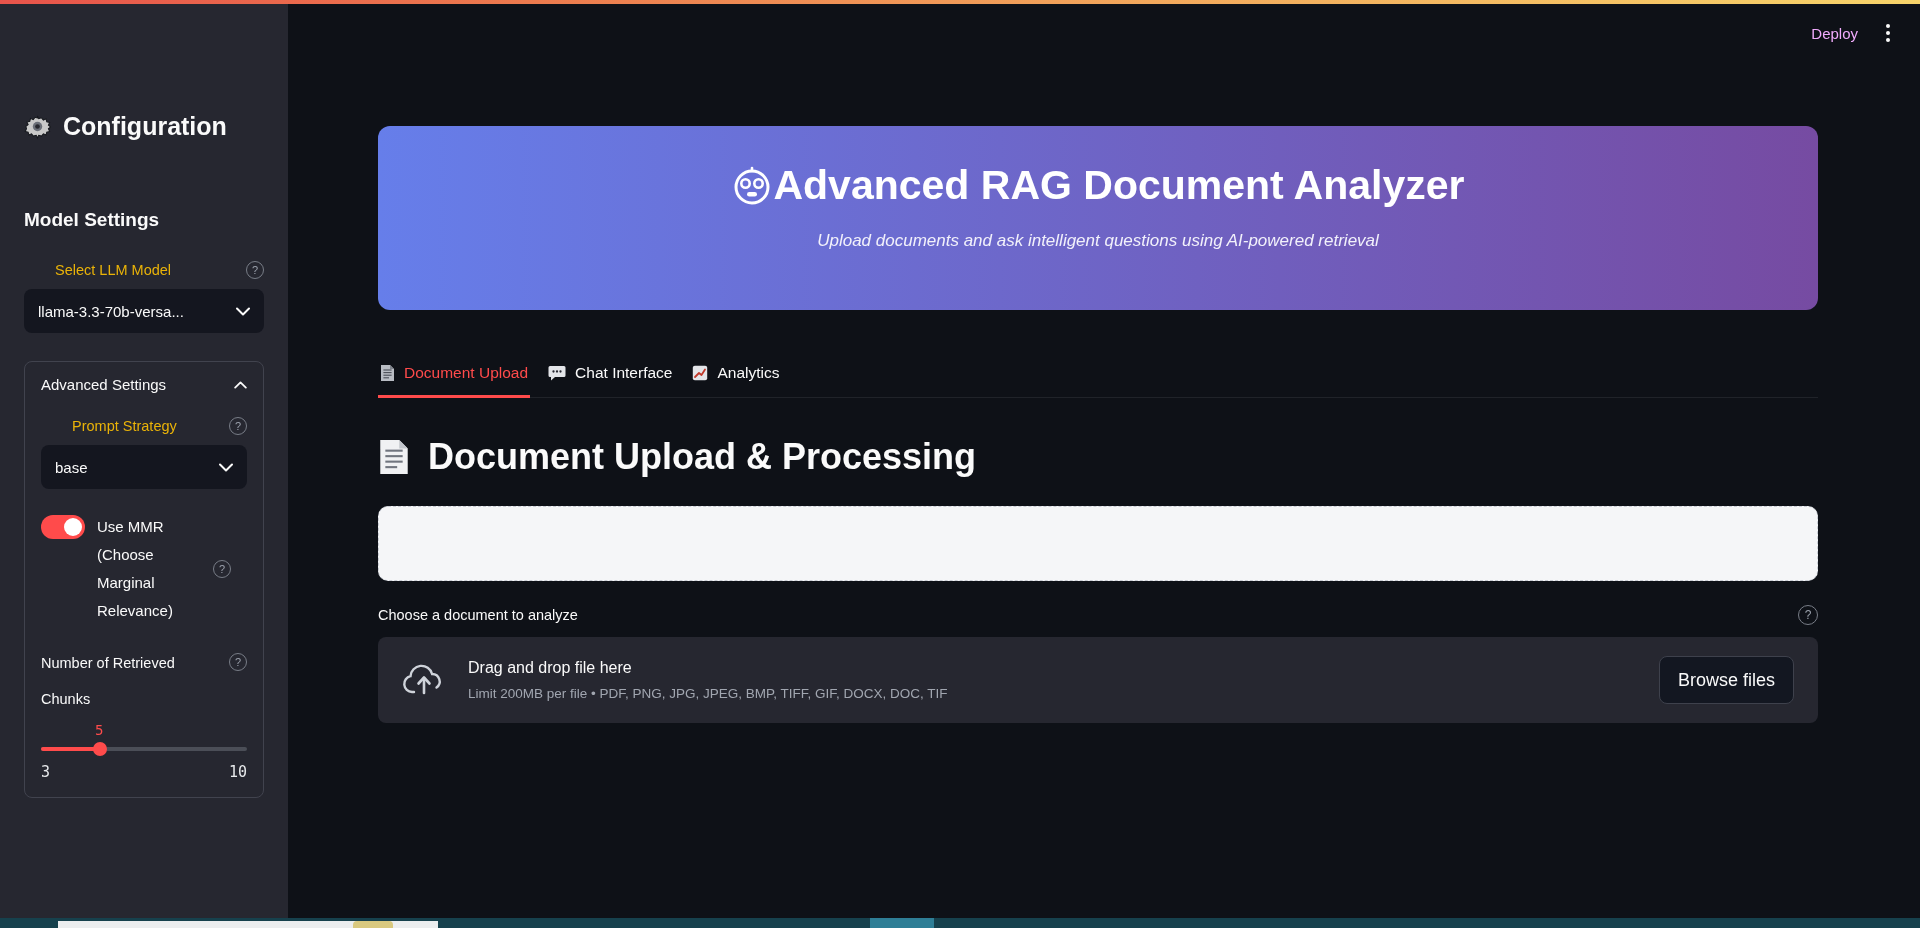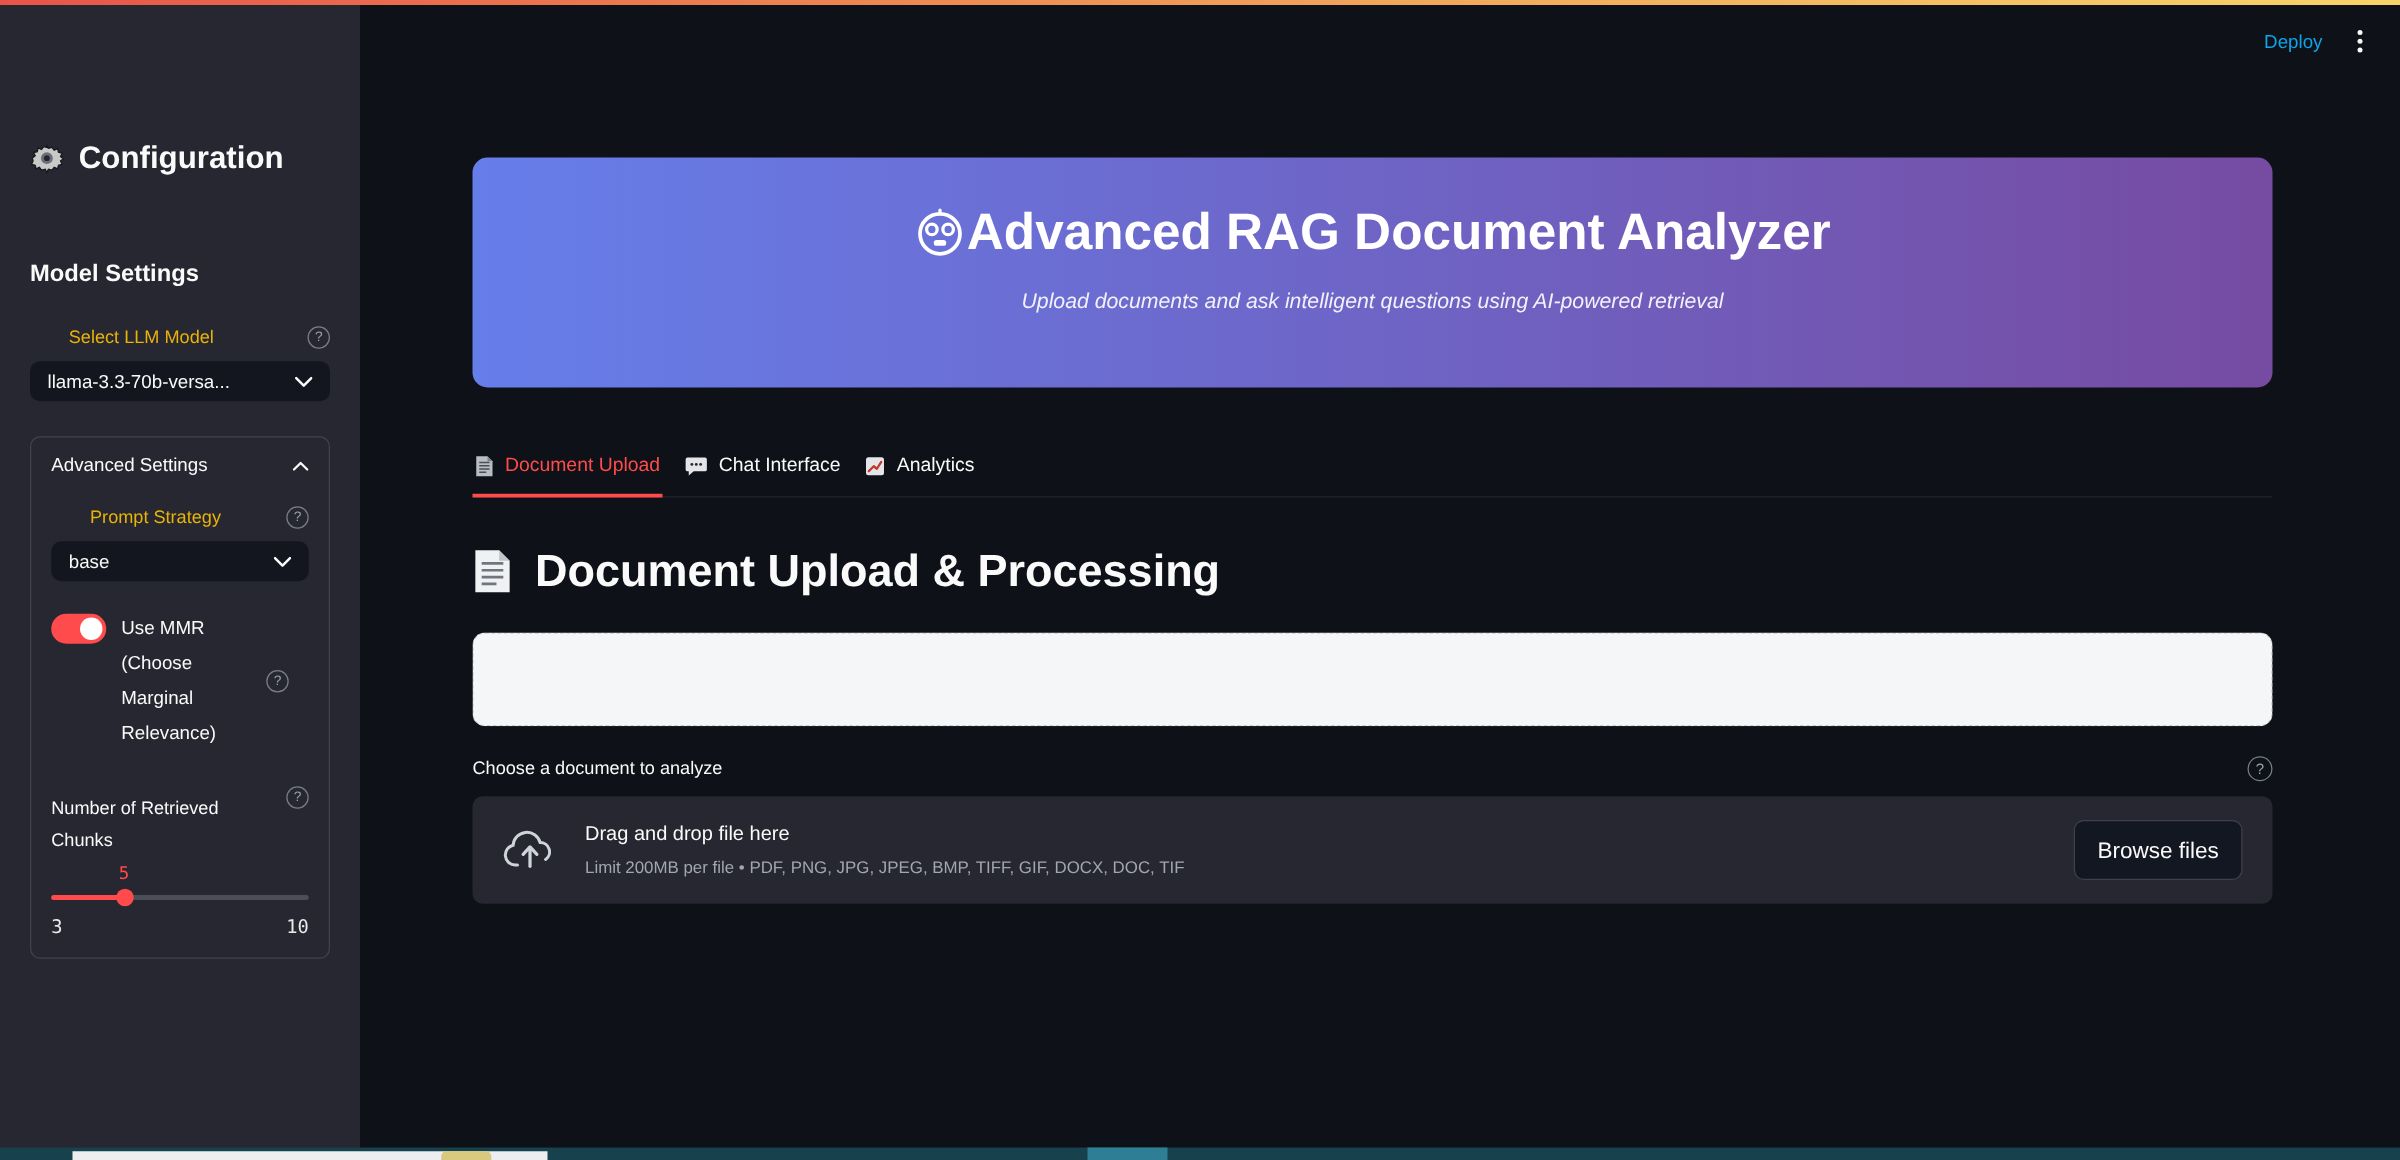--- a/index.html
+++ b/index.html
@@ -9,52 +9,52 @@
     background:#0e1117; color:#fafafa;
     font-family:"Liberation Sans", sans-serif;
   }
 
   
   .top-accent { position:absolute; top:0; left:0; right:0; height:4px;
     background:linear-gradient(90deg,#e8544b 0%,#ec7b4e 28%,#f2a85c 60%,#f7d46a 100%); z-index:30; }
 
   
   .toolbar { position:absolute; top:20px; right:26px; display:flex; align-items:center; gap:24px; z-index:20; }
-  .deploy { font-size:15px; color:#0ea5e9; cursor:pointer; }
+  .deploy { font-size:15px; color:#f0abfc; cursor:pointer; }
   .kebab { display:flex; flex-direction:column; gap:3px; padding:4px; cursor:pointer; }
   .kebab i { width:4px; height:4px; border-radius:50%; background:#fafafa; }
 
   
   .sidebar { position:absolute; top:4px; left:0; bottom:0; width:288px; background:#262730;
     padding:0 24px; z-index:10; }
   .sb-title { margin-top:108px; display:flex; align-items:center; gap:12px;
     font-size:25px; font-weight:bold; color:#fafafa; }
   .sb-section { margin-top:68px; font-size:19px; font-weight:bold; }
   .field-label-row { margin-top:30px; display:flex; align-items:center; justify-content:space-between; }
   .field-label { font-size:14.5px; color:#eab308;margin-left:31px; }
   .help { width:18px; height:18px; border-radius:50%; border:1.5px solid #787d87; color:#9aa0ab;
     font-size:11px; display:flex; align-items:center; justify-content:center; flex:none; cursor:default; }
-  .select { margin-top:10px; height:32px; background:#14161f; border-radius:8px;
+  .select { margin-top:10px; height:44px; background:#14161f; border-radius:8px;
     display:flex; align-items:center; justify-content:space-between; padding:0 14px;
     font-size:15px; cursor:pointer; }
   .chev { flex:none; }
 
   .expander { margin-top:28px; border:1px solid #41434e; border-radius:8px; padding:14px 16px 16px; }
   .exp-head { display:flex; align-items:center; justify-content:space-between; font-size:15px; cursor:pointer; }
   .exp-label-row { margin-top:24px; display:flex; align-items:center; justify-content:space-between; }
 
   .toggle-row { margin-top:24px; display:flex; gap:12px; }
   .switch { flex:none; width:44px; height:24px; border-radius:12px; background:#ff4b4b; position:relative;
     margin-top:2px; cursor:pointer; }
   .switch .knob { position:absolute; right:3px; top:3px; width:18px; height:18px; border-radius:50%; background:#fff; }
   .toggle-label { width:104px; font-size:15px; line-height:28px; }
   .toggle-row .help { align-self:center; }
 
   .slider-label-row { margin-top:20px; display:flex; justify-content:space-between; }
-  .slider-label { width:150px; font-size:14.5px; line-height:26px;margin-top:13px; }
+  .slider-label { width:150px; font-size:14.5px; line-height:36px; }
   .slider-wrap { margin-top:4px; }
   .slider-value { color:#ff4b4b; font-family:"DejaVu Sans Mono", monospace; font-size:14px;
     position:relative; left:calc(28.6% - 5px); display:inline-block; }
   .slider-track { position:relative; height:4px; background:#4b4e57; border-radius:2px; margin-top:8px; cursor:pointer; }
   .slider-fill { width:28.6%; height:4px; background:#ff4b4b; border-radius:2px; }
   .slider-thumb { position:absolute; left:calc(28.6% - 7px); top:-5px; width:14px; height:14px;
     border-radius:50%; background:#ff4b4b; cursor:grab; }
   .slider-minmax { display:flex; justify-content:space-between; margin-top:12px;
     font-family:"DejaVu Sans Mono", monospace; font-size:15px; color:#e8eaec; }
 

